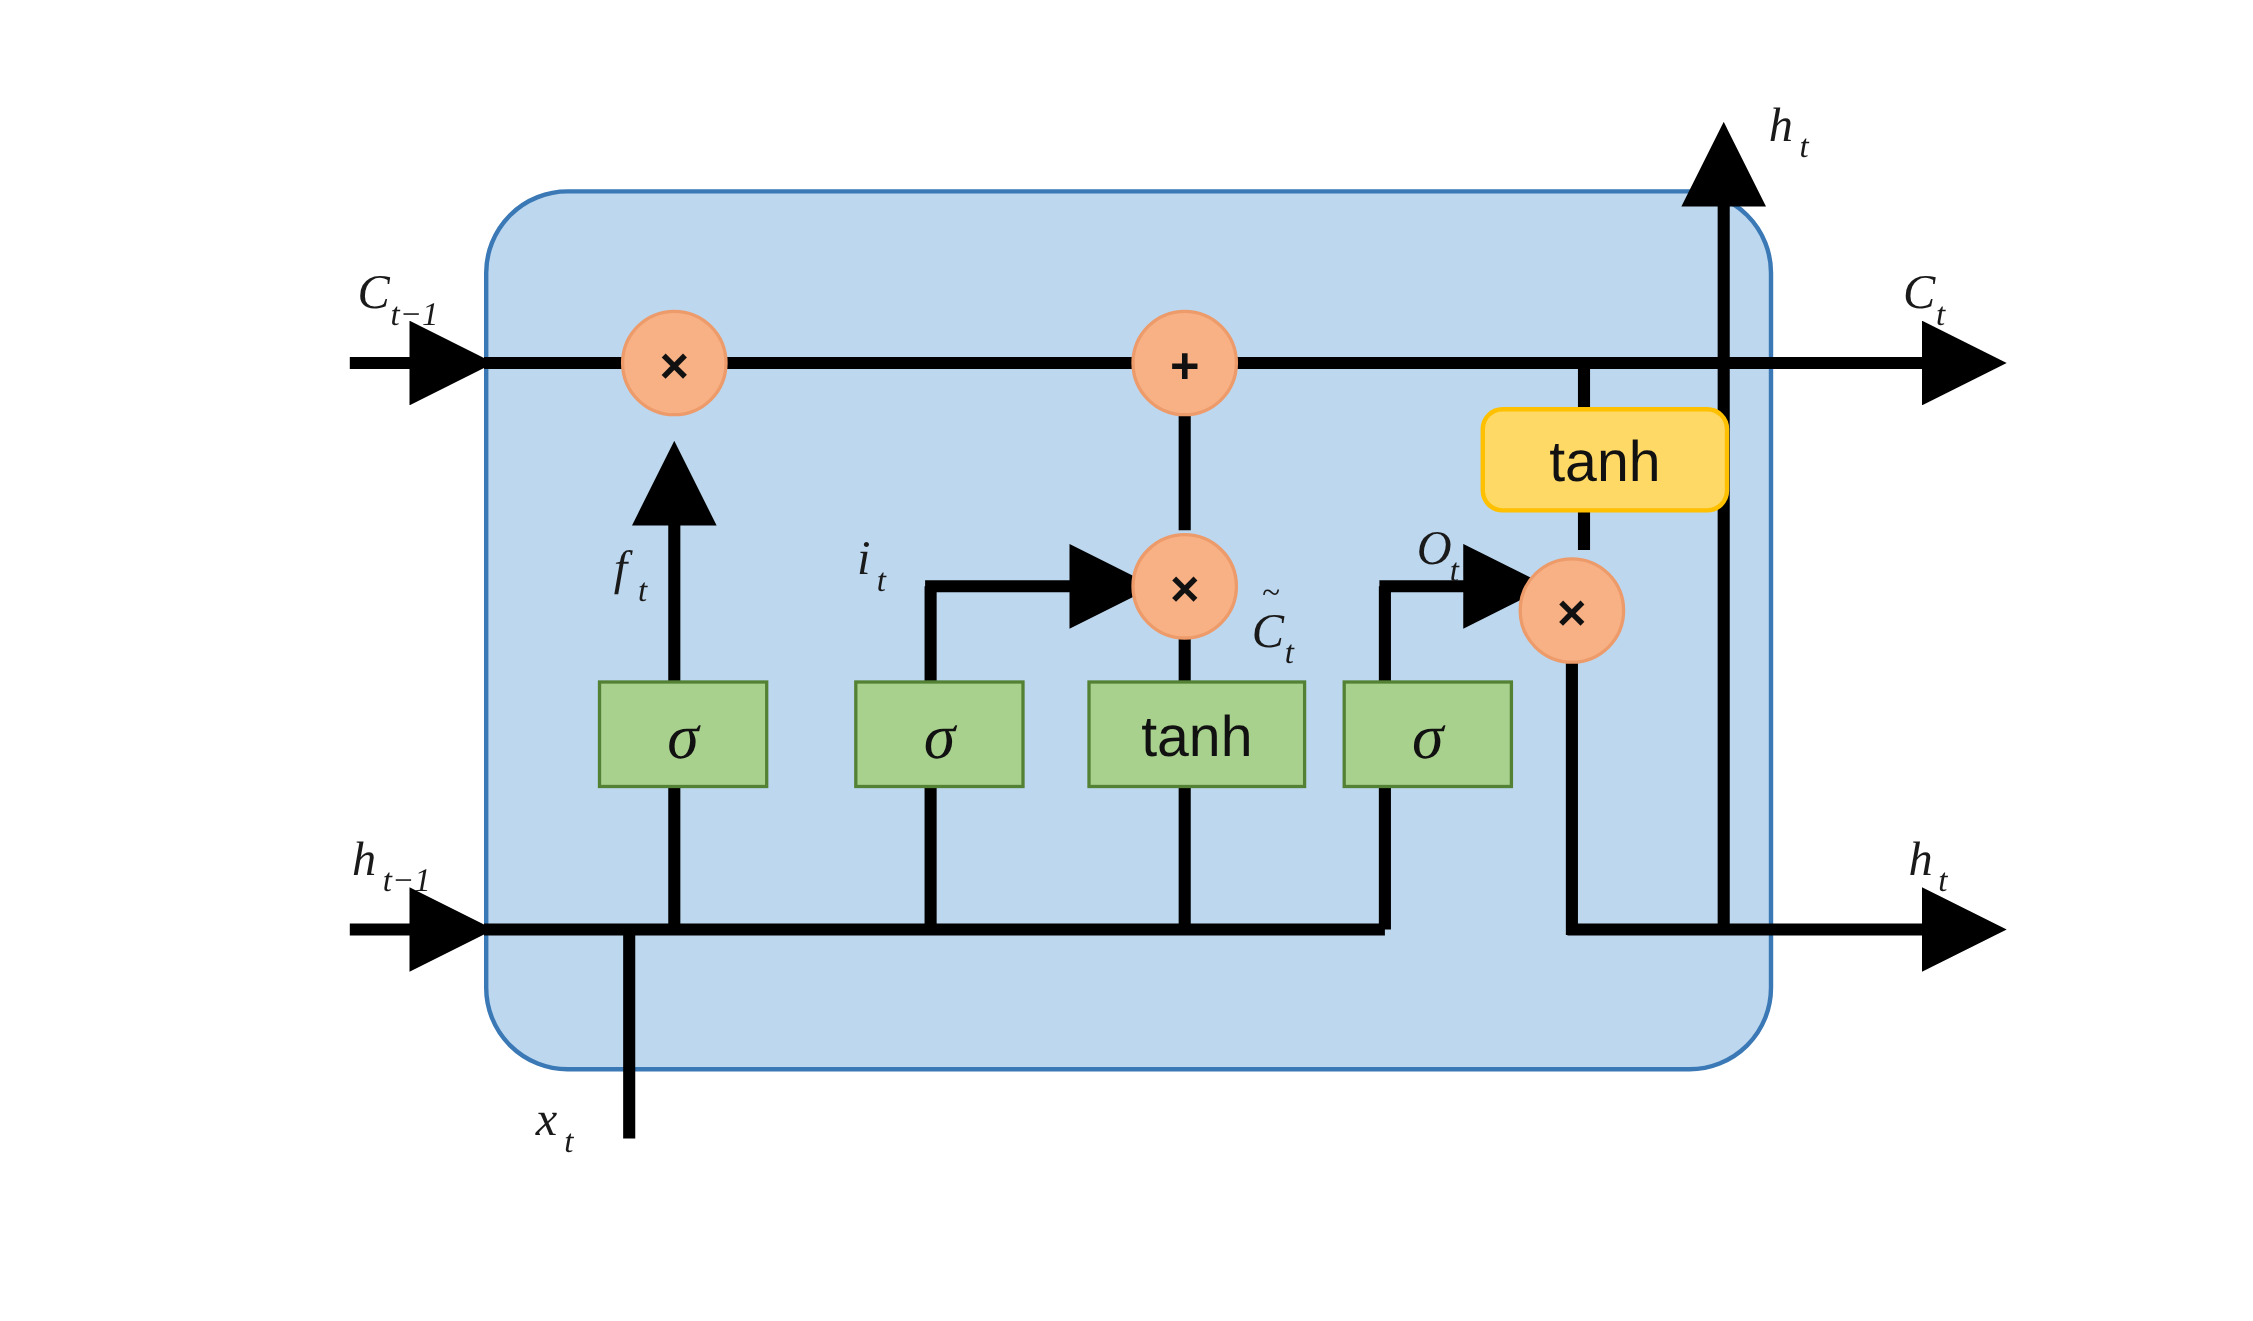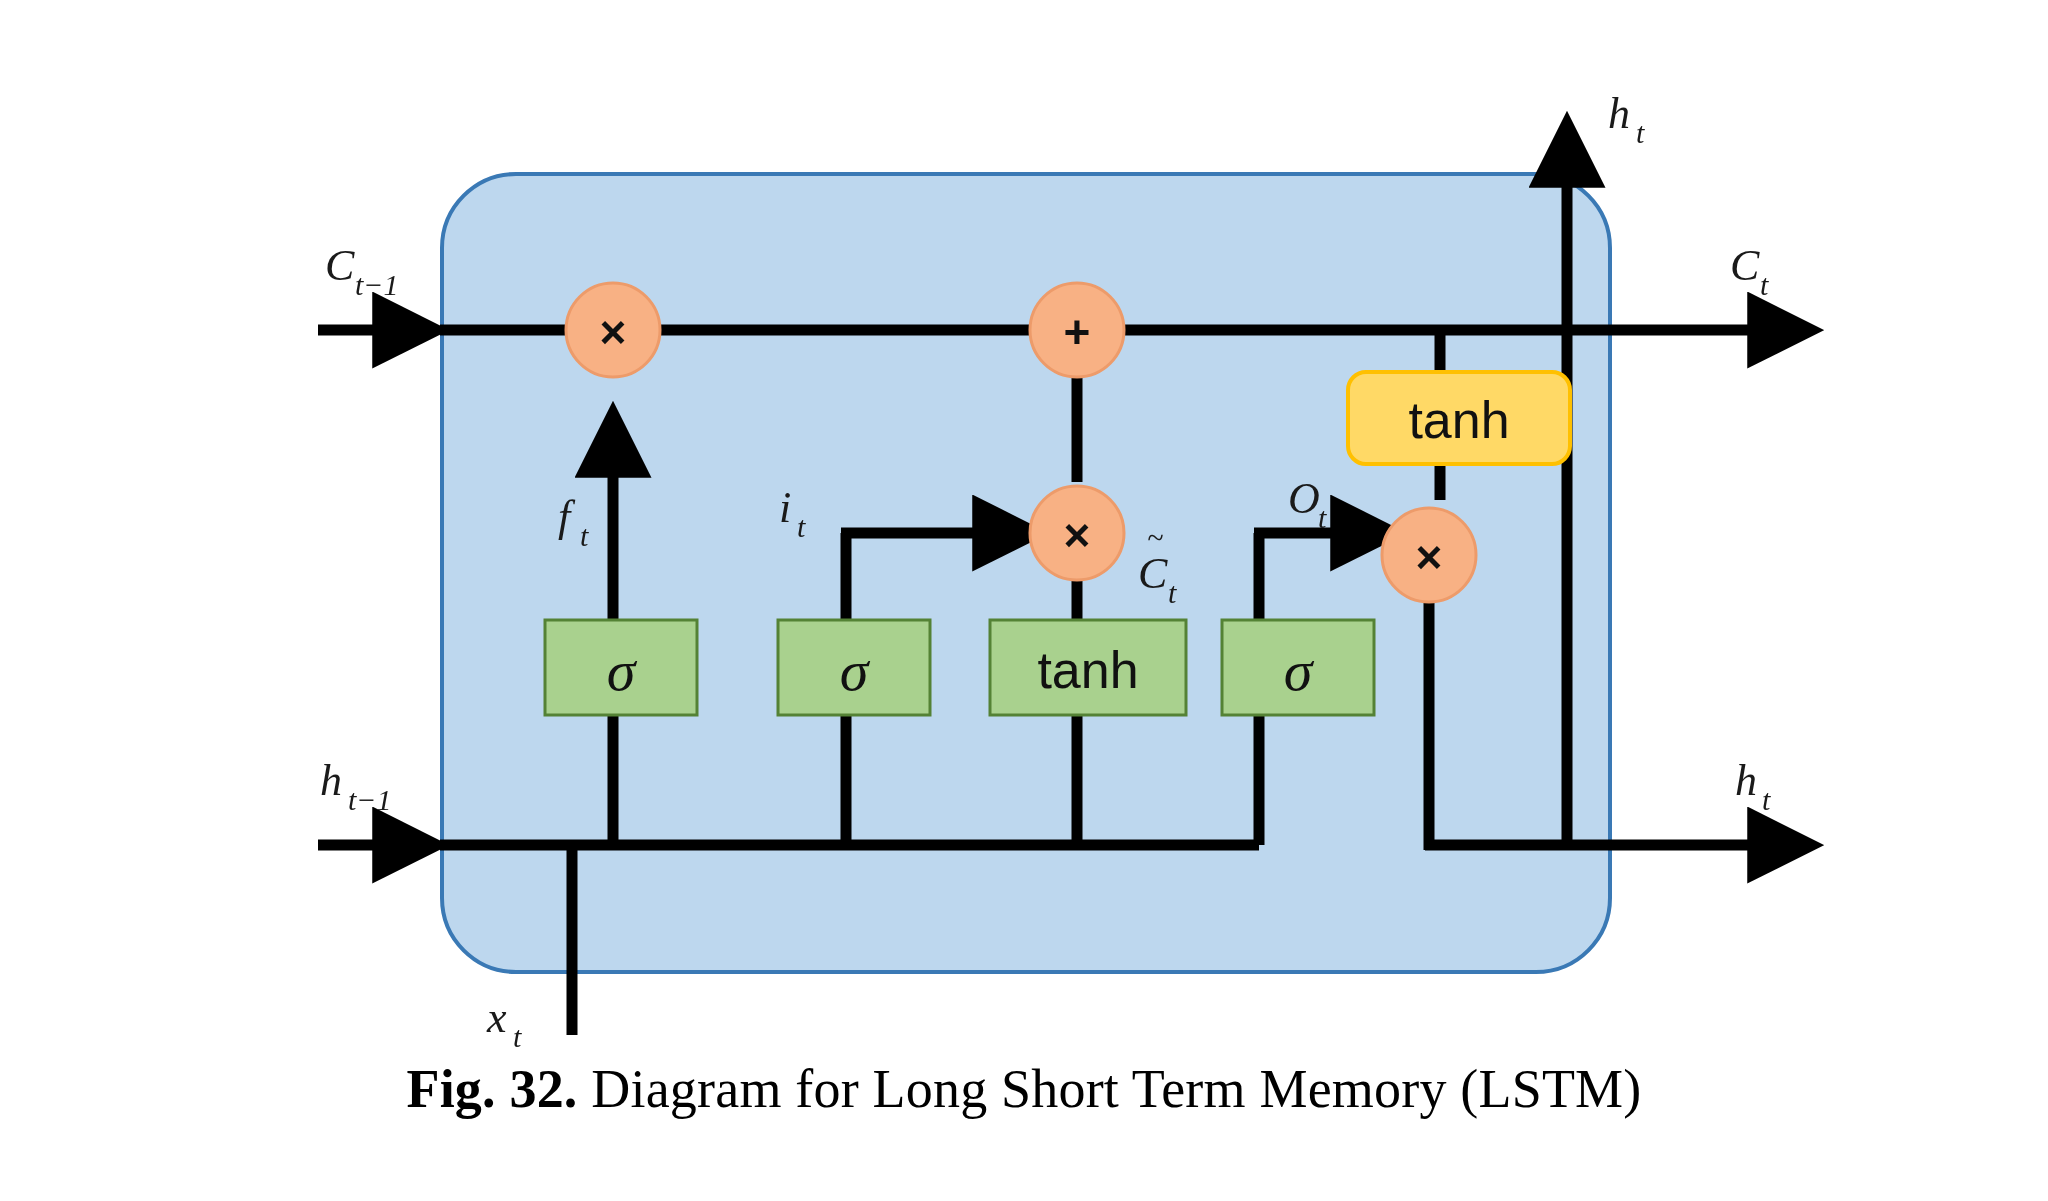--- a/index.html
+++ b/index.html
@@ -233,17 +233,14 @@
       <text class="mathsub" x="1168" y="603">t</text>
     </g>
 
     <g>
       <text class="mathlbl" x="1288" y="513">O</text>
       <text class="mathsub" x="1318" y="528">t</text>
     </g>
 
   </svg>
 
-  <div class="caption">
-    <span class="figno">Fig. 32.</span><span> Diagram for Long Short Term Memory (LSTM)</span>
-  </div>
 
 </div>
 
 </body></html>

